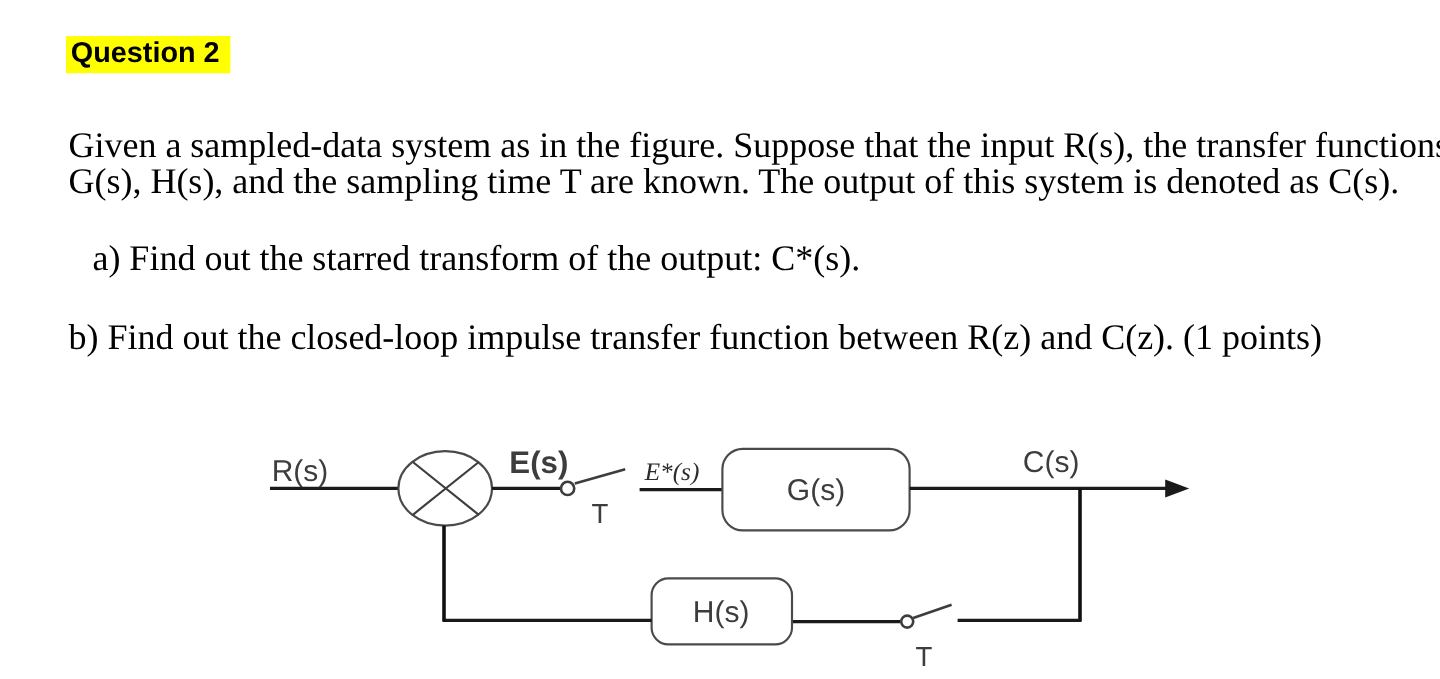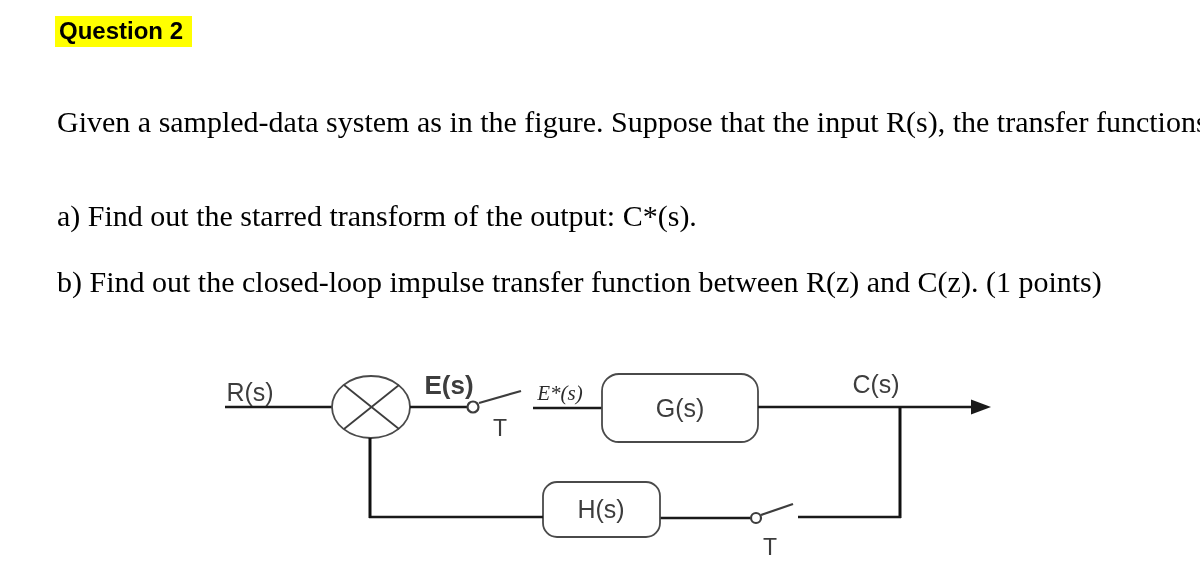--- a/index.html
+++ b/index.html
@@ -5,21 +5,21 @@
   * { margin: 0; padding: 0; box-sizing: border-box; }
   html, body {
     width: 1200px; height: 566px;
     background: #ffffff;
     font-family: "Liberation Serif", serif;
     position: relative;
     overflow: hidden;
   }
   .question-label {
     position: absolute;
-    left: 55px; top: 16px;
+    left: 55px; top: 30px;
     height: 31px;
     background: #ffff00;
     color: #000000;
     font-family: "Liberation Sans", sans-serif;
     font-weight: 700;
     font-size: 24px;
     line-height: 30px;
     padding: 0 9px 0 4px;
     white-space: nowrap;
   }
@@ -34,21 +34,21 @@
   }
   .para .pline { white-space: nowrap; }
   .item {
     position: absolute;
     left: 57px;
     color: #000000;
     font-size: 30px;
     line-height: 30.5px;
     white-space: nowrap;
   }
-  .item-a { top: 201px; }
+  .item-a { top: 201px; margin-left: 20px; }
   .item-b { top: 267px; }
   svg.diagram {
     position: absolute;
     left: 0; top: 0;
     width: 1200px; height: 566px;
   }
   .wire  { stroke: #1a1a1a; stroke-width: 2.6; fill: none; stroke-linecap: butt; }
   .wire-thick { stroke: #111111; stroke-width: 3; fill: none; }
   .shape { stroke: #4a4a4a; stroke-width: 1.8; fill: #ffffff; }
   .xmark { stroke: #3d3d3d; stroke-width: 1.8; fill: none; }
@@ -70,20 +70,21 @@
     text-anchor: middle;
   }
 </style>
 </head>
 <body>
 
 <div class="question-label">Question 2</div>
 
 <div class="para">
   <div class="pline">Given a sampled-data system as in the figure. Suppose that the input R(s), the transfer functions</div>
+  <div class="pline">G(s), H(s), and the sampling time T are known. The output of this system is denoted as C(s).</div>
 </div>
 
 <div class="item item-a">a) Find out the starred transform of the output: C*(s).</div>
 
 <div class="item item-b">b) Find out the closed-loop impulse transfer function between R(z) and C(z). (1 points)</div>
 
 <svg class="diagram" viewBox="0 0 1200 566">
 
   <line class="wire" x1="225" y1="407" x2="333" y2="407"></line>
 

